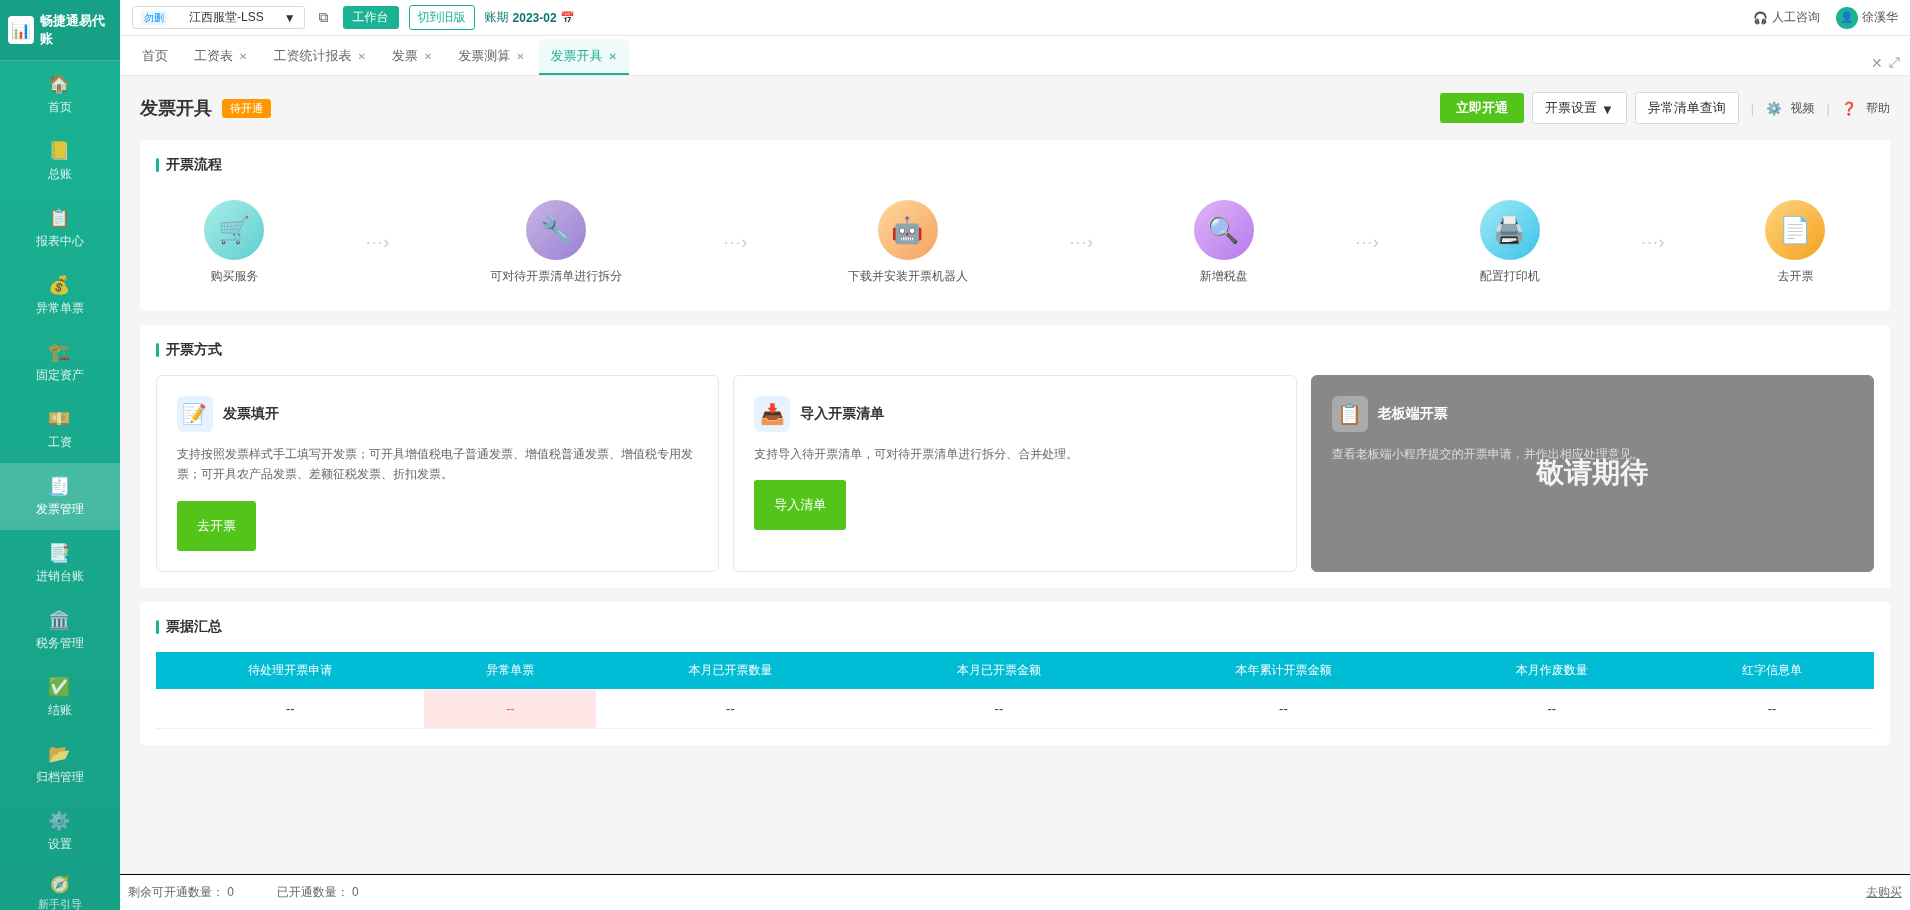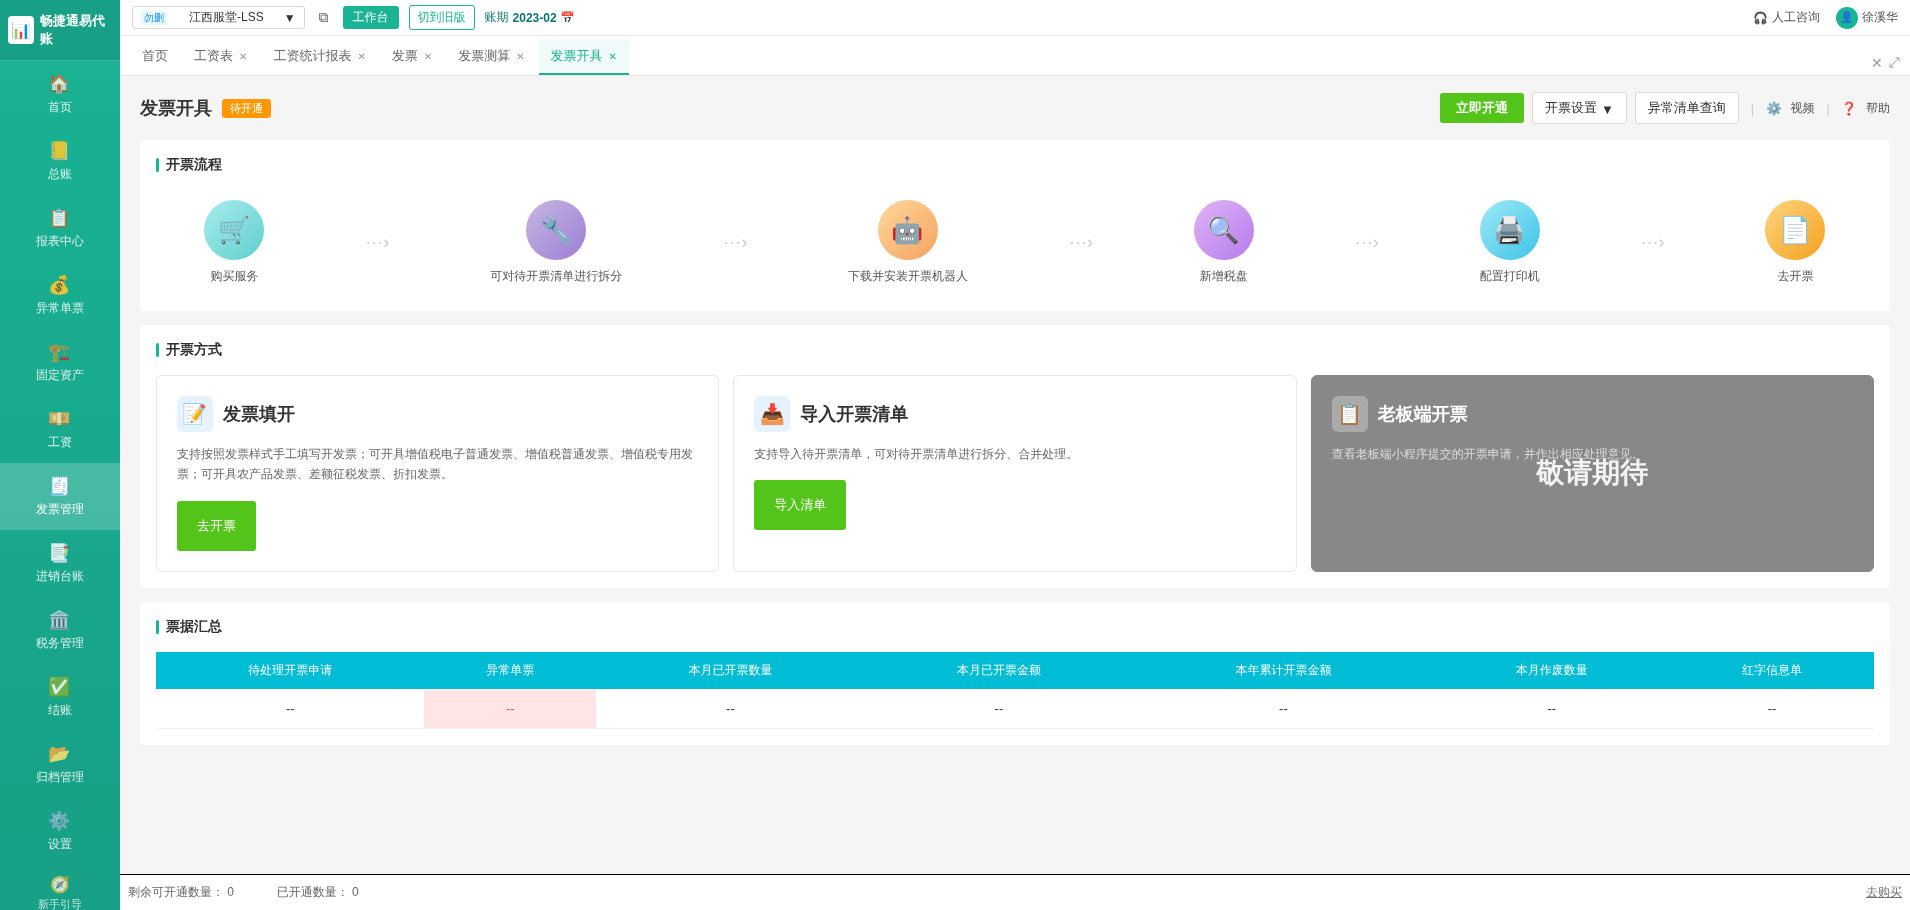--- a/index.html
+++ b/index.html
@@ -68,21 +68,21 @@
     .step-icon-amber { background: linear-gradient(135deg, #ffd580, #f4a11d); }
     .step-label { font-size: 12px; color: #555; text-align: center; }
     .step-arrow { color: #ccc; font-size: 18px; margin: 0 4px; }
 
     
     .invoice-methods { display: grid; grid-template-columns: 1fr 1fr 1fr; gap: 14px; }
     .method-card { border: 1px solid #e8e8e8; border-radius: 6px; padding: 20px; background: #fff; position: relative; overflow: hidden; }
     .method-card.disabled-card { background: #888; border-color: #888; }
     .method-card-header { display: flex; align-items: center; gap: 10px; margin-bottom: 12px; }
     .method-icon { width: 36px; height: 36px; border-radius: 6px; background: #e6f3ff; display: flex; align-items: center; justify-content: center; font-size: 20px; }
-    .method-title { font-size: 18px; font-weight: bold; color: #333; }
+    .method-title { font-size: 14px; font-weight: bold; color: #333; }
     .method-desc { font-size: 12px; color: #666; line-height: 1.7; margin-bottom: 16px; }
     .method-desc.disabled-text { color: rgba(255,255,255,0.7); }
     .method-title.disabled-text { color: #fff; }
     .method-btn { background: #52c41a; color: #fff; border: none; border-radius: 3px; padding: 16px 20px; font-size: 13px; cursor: pointer; }
     .coming-soon-overlay { position: absolute; inset: 0; display: flex; align-items: center; justify-content: center; }
     .coming-soon-text { font-size: 28px; color: #fff; font-weight: bold; opacity: 0.9; }
 
     
     .summary-table { width: 100%; border-collapse: collapse; }
     .summary-table th { background: #00bcd4; color: #fff; padding: 10px 8px; text-align: center; font-size: 12px; font-weight: normal; }

